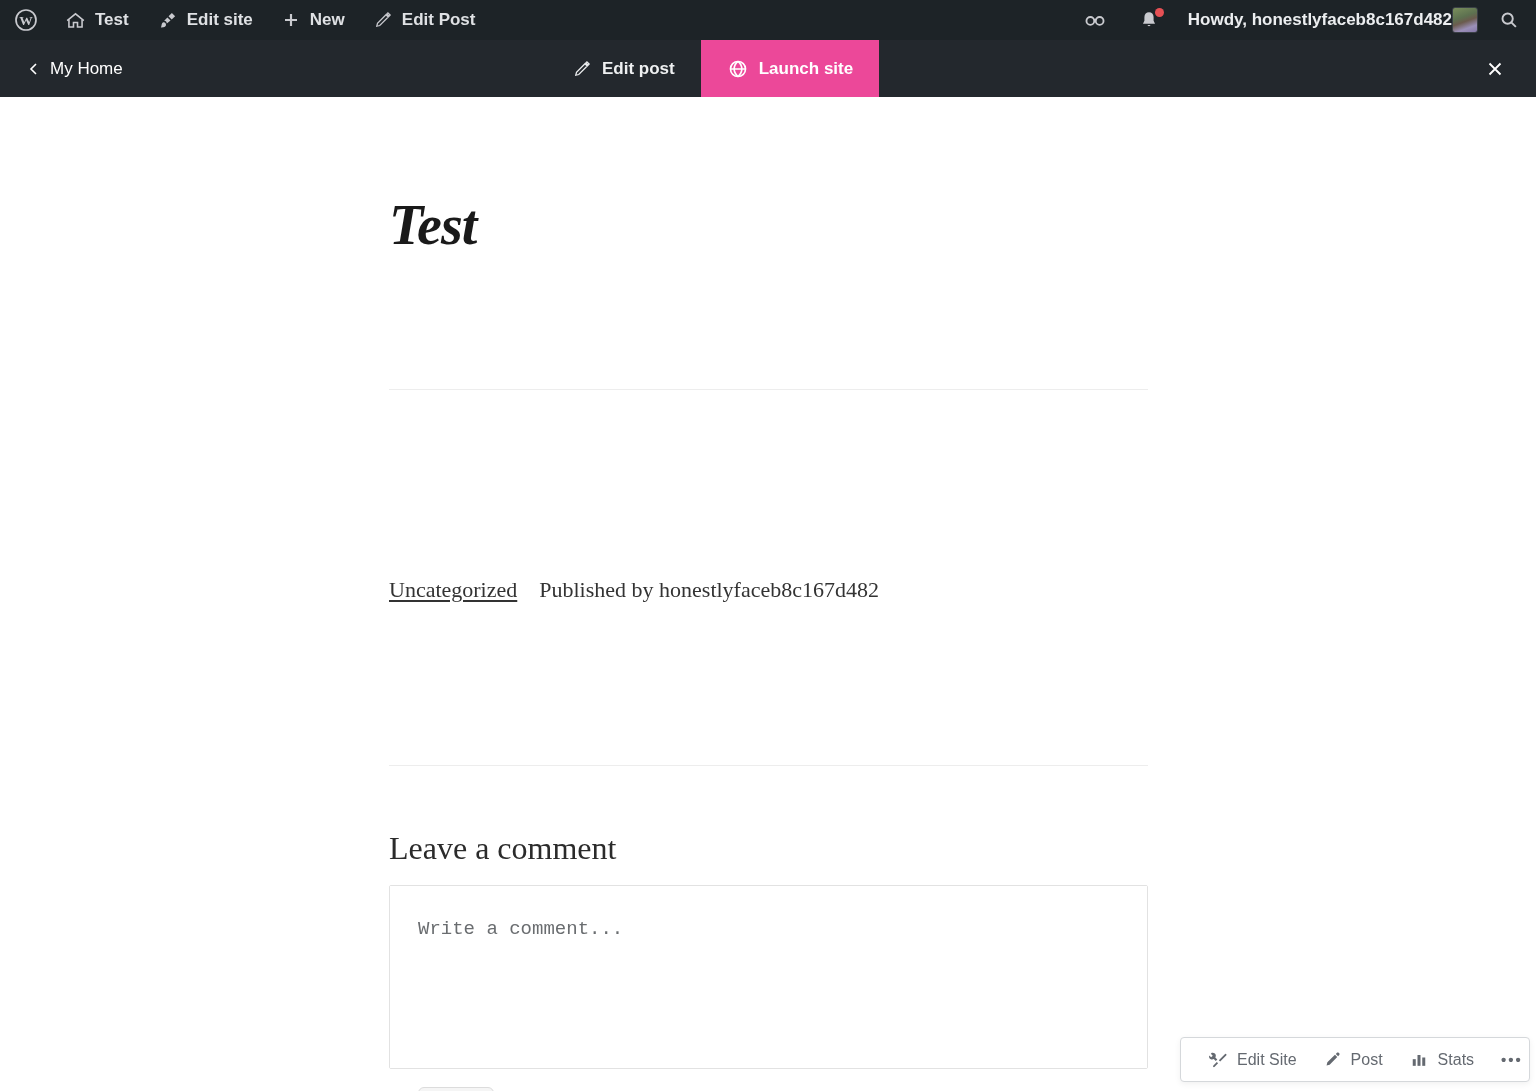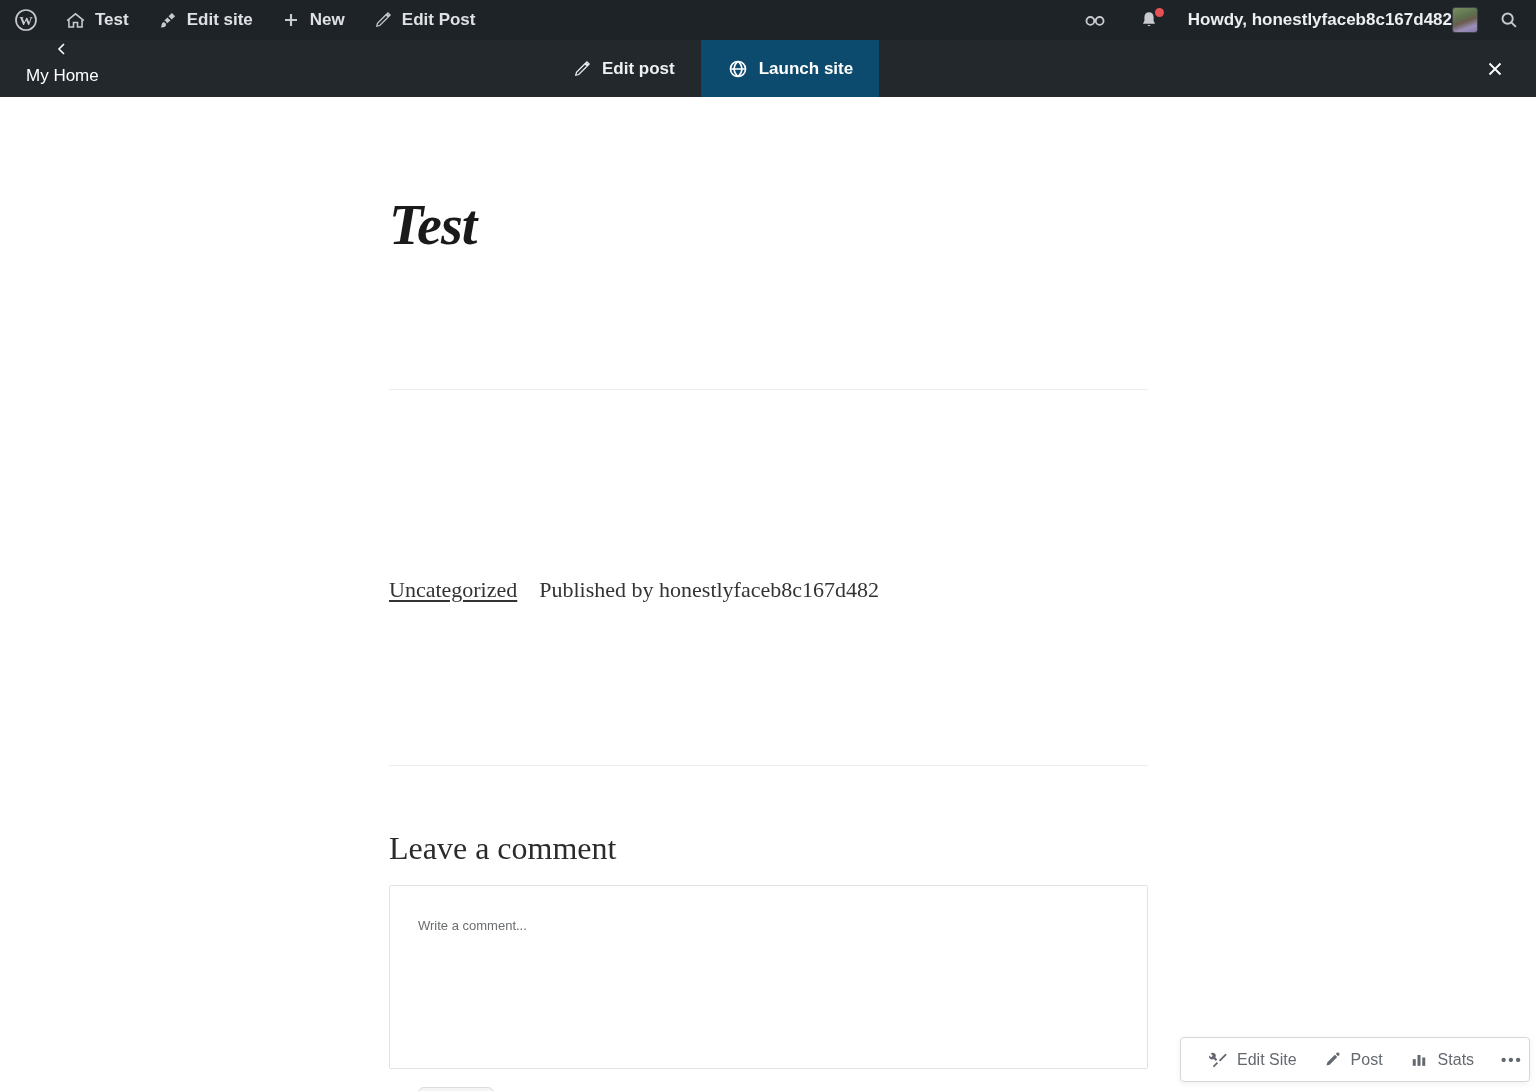--- a/index.html
+++ b/index.html
@@ -24,25 +24,25 @@
     cursor:pointer; font-weight:600; color:#eceef0; }
   .avatar { width:26px; height:26px; border-radius:3px;
     background:linear-gradient(160deg,#7a8f5c 0%,#5d7150 38%,#6b5b4e 55%,#9a8fb8 78%,#8578a8 100%);
     border:1px solid #3a4046; }
   .ab-search { padding:0 16px 0 8px; display:flex; align-items:center; height:100%; cursor:pointer; }
 
   
   .preview-bar { position:absolute; top:40px; left:0; width:1536px; height:57px;
     background:#23282d; color:#fff; }
   .back-btn { position:absolute; left:16px; top:0; height:57px; display:flex;
-    align-items:center; gap:8px; font-size:17px; color:#fff; cursor:pointer; padding:0 10px;flex-direction:column; }
+    align-items:center; gap:8px; font-size:17px; color:#fff; cursor:pointer; padding:0 10px; }
   .pv-actions { position:absolute; left:546px; top:0; height:57px; display:flex; }
   .pv-btn { display:flex; align-items:center; gap:10px; padding:0 26px; height:57px;
     font-size:17px; font-weight:700; color:#eef0f1; cursor:pointer; }
-  .pv-btn.active { background:#0c4a6e; color:#fff; }
+  .pv-btn.active { background:#ec4899; color:#fff; }
   .close-btn { position:absolute; right:22px; top:0; height:57px; display:flex;
     align-items:center; cursor:pointer; color:#fff; padding:0 8px; }
 
   
   .content { position:absolute; top:97px; left:0; width:1536px; height:994px;
     background:#fff; font-family:"Liberation Serif", serif; color:#222; }
   .col { position:absolute; left:389px; width:759px; }
   .site-title { top:96px; font-size:56px; font-weight:700; font-style:italic;
     letter-spacing:-1px; color:#1a1a1a; }
   .site-nav { top:198px; font-size:21px; }
@@ -54,21 +54,21 @@
     font-family:"Liberation Serif", serif; font-size:24px; display:flex;
     align-items:center; justify-content:center; cursor:pointer; }
   .meta { position:absolute; left:389px; top:480px; font-size:22px; color:#333;
     display:flex; gap:22px; }
   .meta a { color:#333; text-decoration:underline; text-underline-offset:3px; cursor:pointer; }
   .comments-heading { position:absolute; left:389px; top:733px; font-size:32px;
     color:#2b2b2b; font-weight:400; }
   .comment-box { position:absolute; left:389px; top:788px; width:759px; height:184px;
     border:1px solid #e2e2e2; border-radius:2px; background:#fff; }
   .comment-box textarea { width:100%; height:100%; border:none; outline:none; resize:none;
-    padding:32px 28px; font-family:Liberation Sans, sans-serif; font-size:13px; color:#1d4ed8; }
+    padding:32px 28px; font-family:Liberation Mono, monospace; font-size:19px; color:#1d4ed8; }
   .comment-box textarea::placeholder { color:#6a6d70; opacity:1; }
   .login-sliver { position:absolute; left:418px; top:990px; width:76px; height:14px;
     background:#f5f5f5; border:1px solid #dcdcdc; border-radius:6px 6px 0 0; cursor:pointer; }
 
   
   .float-bar { position:absolute; left:1180px; top:1037px; width:350px; height:45px;
     background:#fff; border:1px solid #d5d8db; border-radius:4px;
     box-shadow:0 2px 6px rgba(0,0,0,.06); display:flex; align-items:center;
     padding:0 14px; gap:0; color:#646970; font-size:16px; }
   .fb-item { display:flex; align-items:center; gap:9px; padding:0 13px; cursor:pointer;

